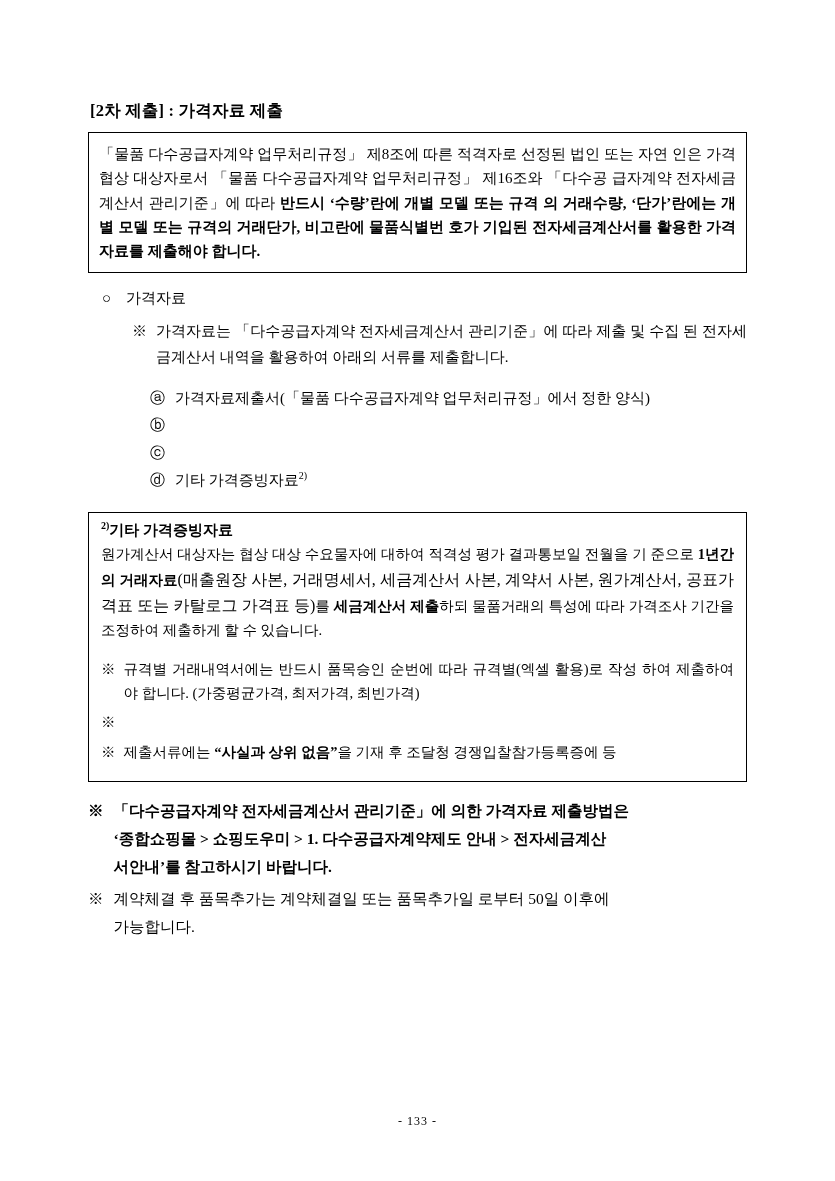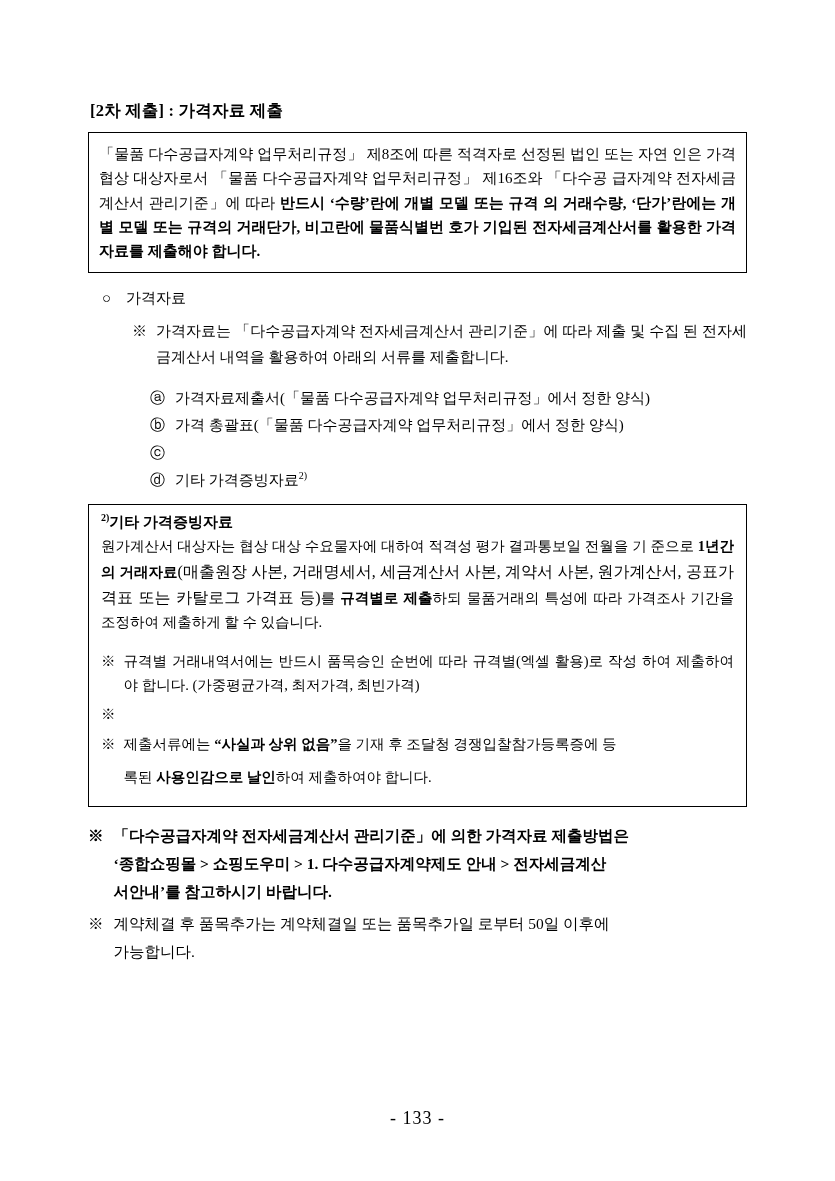--- a/index.html
+++ b/index.html
@@ -76,21 +76,21 @@
   }
   .item .circmark {
     flex: none;
     width: 17px;
   }
   sup {
     font-size: 10px;
     vertical-align: super;
   }
   .box2 {
-    margin-top: 10px;
+    margin-top: 18px;
     border: 1px solid #000;
     box-sizing: border-box;
     padding: 7px 12px 12px 12px;
   }
   .box2-title {
     font-size: 15px;
     font-weight: bold;
     margin-bottom: 3px;
   }
   .box2-para {
@@ -142,21 +142,21 @@
   }
   .tailrow.plain .marker {
     font-weight: normal;
   }
   .pagenum {
     position: absolute;
     left: 0;
     right: 0;
     bottom: 52px;
     text-align: center;
-    font-size: 18px;
+    font-size: 12px;
     letter-spacing: 1px;
   }
 </style>
 </head>
 <body>
 
 <div class="page">
 
   <h1 class="doc-title">[2차 제출] : 가격자료 제출</h1>
 
@@ -182,58 +182,56 @@
       </span>
     </div>
 
     <div class="itemlist">
       <div class="item">
         <span class="circmark">ⓐ</span>
         <span>가격자료제출서(「물품 다수공급자계약 업무처리규정」에서 정한 양식)</span>
       </div>
       <div class="item">
         <span class="circmark">ⓑ</span>
-        <span>가격 총괄표(「물품 다수공급자계약 업무처리규정」에서 정한 양식)</span>
       </div>
       <div class="item">
         <span class="circmark">ⓒ</span>
       </div>
       <div class="item">
         <span class="circmark">ⓓ</span>
         <span><span>기타 가격증빙자료</span><sup>2)</sup></span>
       </div>
     </div>
   </div>
 
   <div class="box2">
     <div class="box2-title"><sup>2)</sup><span>기타 가격증빙자료</span></div>
 
     <div class="box2-para">
       <span>원가계산서 대상자는 협상 대상 수요물자에 대하여 적격성 평가 결과통보일 전월을 기</span>
       <span>준으로 </span><span class="bold">1년간의 거래자료</span><span class="small">(매출원장 사본, 거래명세서, 세금계산서 사본, 계약서 사본,</span>
-      <span class="small">원가계산서, 공표가격표 또는 카탈로그 가격표 등)</span><span>를 </span><span class="bold">규격별로 제출</span><span>하되 물품거래의</span>
+      <span class="small">원가계산서, 공표가격표 또는 카탈로그 가격표 등)</span><span>를 </span><span class="bold">세금계산서 제출</span><span>하되 물품거래의</span>
       <span>특성에 따라 가격조사 기간을 조정하여 제출하게 할 수 있습니다.</span>
     </div>
 
     <div class="box2-notes">
       <div class="b2note">
         <span class="marker">※</span>
         <span>
           <span>규격별 거래내역서에는 반드시 품목승인 순번에 따라 규격별(엑셀 활용)로 작성</span>
           <span>하여 제출하여야 합니다. (가중평균가격, 최저가격, 최빈가격)</span>
         </span>
       </div>
       <div class="b2note">
         <span class="marker">※</span>
       </div>
       <div class="b2note">
         <span class="marker">※</span>
         <span>
           <span>제출서류에는 </span><span class="bold">“사실과 상위 없음”</span><span>을 기재 후 조달청 경쟁입찰참가등록증에 등</span>
-          <div style="margin-top:9px;"><span>록된 </span><span class="bold">사용인감으로 날인</span><span>하여 제출하여야 합니다.</span></div>
         </span>
       </div>
     </div>
   </div>
 
   <div class="tail">
     <div class="tailrow strong">
       <span class="marker">※</span>
       <span>
         <span>「다수공급자계약 전자세금계산서 관리기준」에 의한 가격자료 제출방법은</span>

